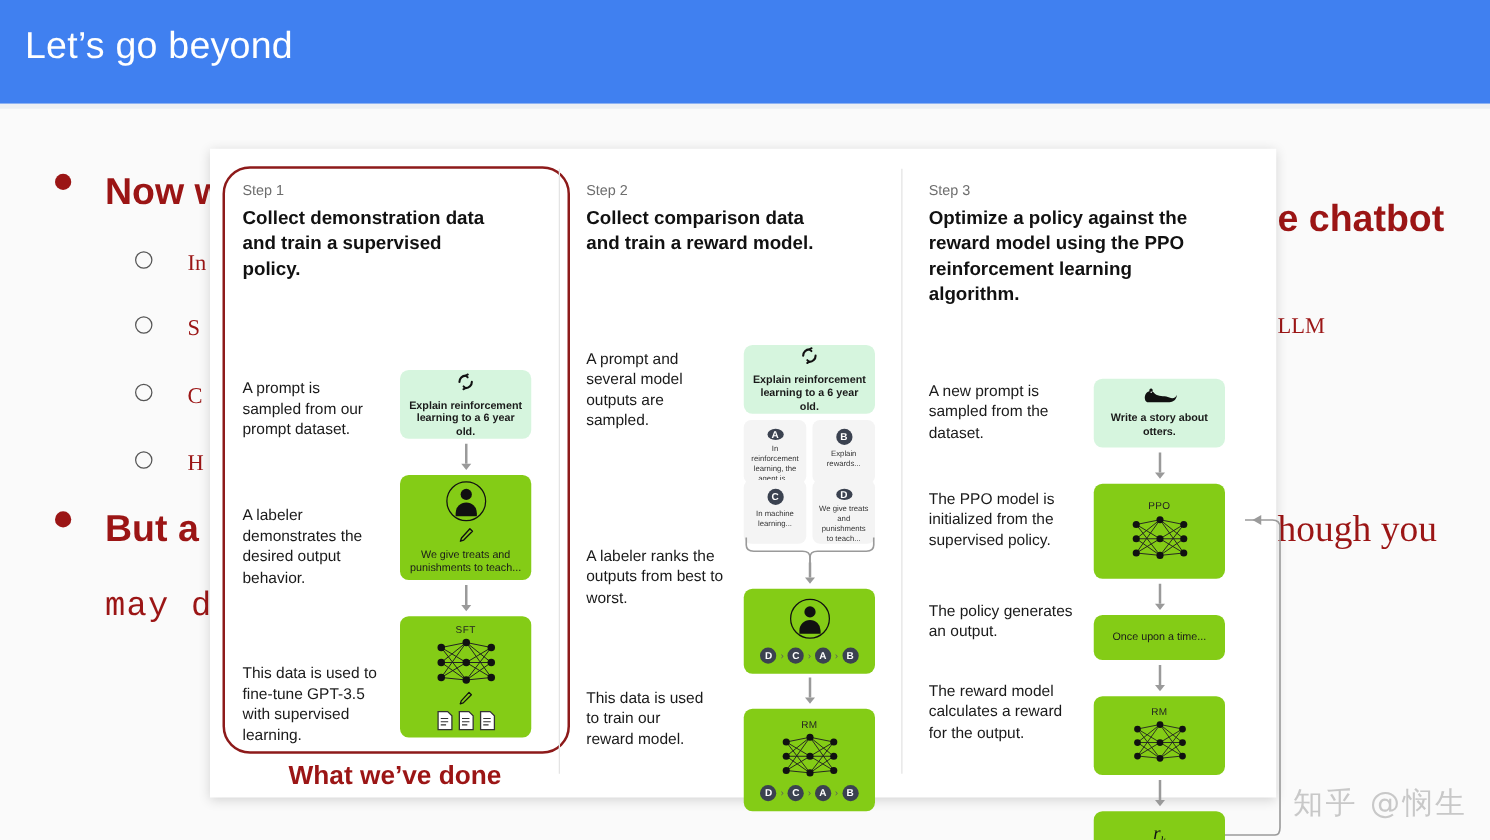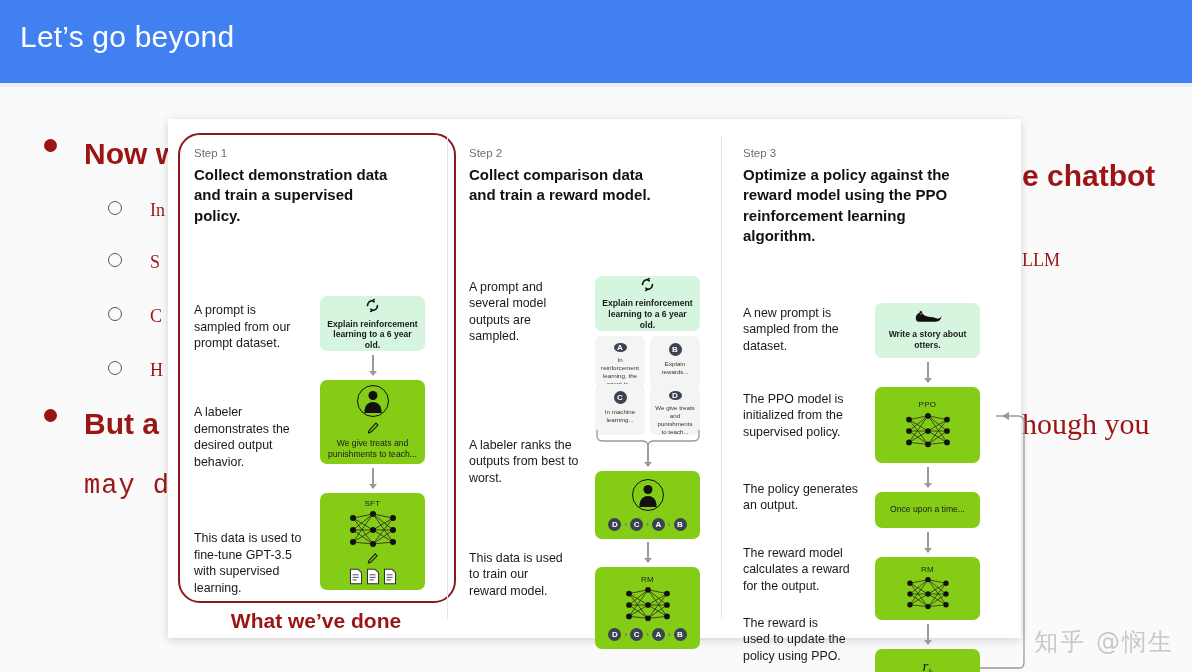--- a/index.html
+++ b/index.html
@@ -385,21 +385,20 @@
 
   <div class="step-col" id="col-3">
     <div class="step-label">Step 3</div>
     <div class="step-head" style="width:218px;">Optimize a policy against the reward model using the PPO reinforcement learning algorithm.</div>
 
     <div class="flow" style="height:400px;">
       <div class="cap" style="left:0;top:32px;width:102px;">A new prompt is sampled from the dataset.</div>
       <div class="cap" style="left:0;top:118px;width:108px;">The PPO model is initialized from the supervised policy.</div>
       <div class="cap" style="left:0;top:208px;width:118px;">The policy generates an output.</div>
       <div class="cap" style="left:0;top:272px;width:112px;">The reward model calculates a reward for the output.</div>
-      <div class="cap" style="left:0;top:342px;width:104px;">The reward is used to update the policy using PPO.</div>
 
       <div class="box green" style="left:132px;top:30px;width:105px;height:55px;">
         <svg width="30" height="15" viewBox="0 0 40 20">
           <path d="M4 14 C3 9 6 5 10 5 C13 5 14 8 16 9 C20 11 26 10 30 12 C34 14 37 12 38 9 C38 13 35 17 30 17 L8 17 C5.5 17 4.5 16 4 14 Z
                    M9 6 C8 4 9 2.5 10.5 2.5 C12 2.5 12.6 4 12 5.5" fill="#111"></path>
           <circle cx="10.6" cy="6.4" r="0.8" fill="#fff"></circle>
         </svg>
         <div class="boxtext" style="margin-top:5px;">Write a story about otters.</div>
       </div>
 

